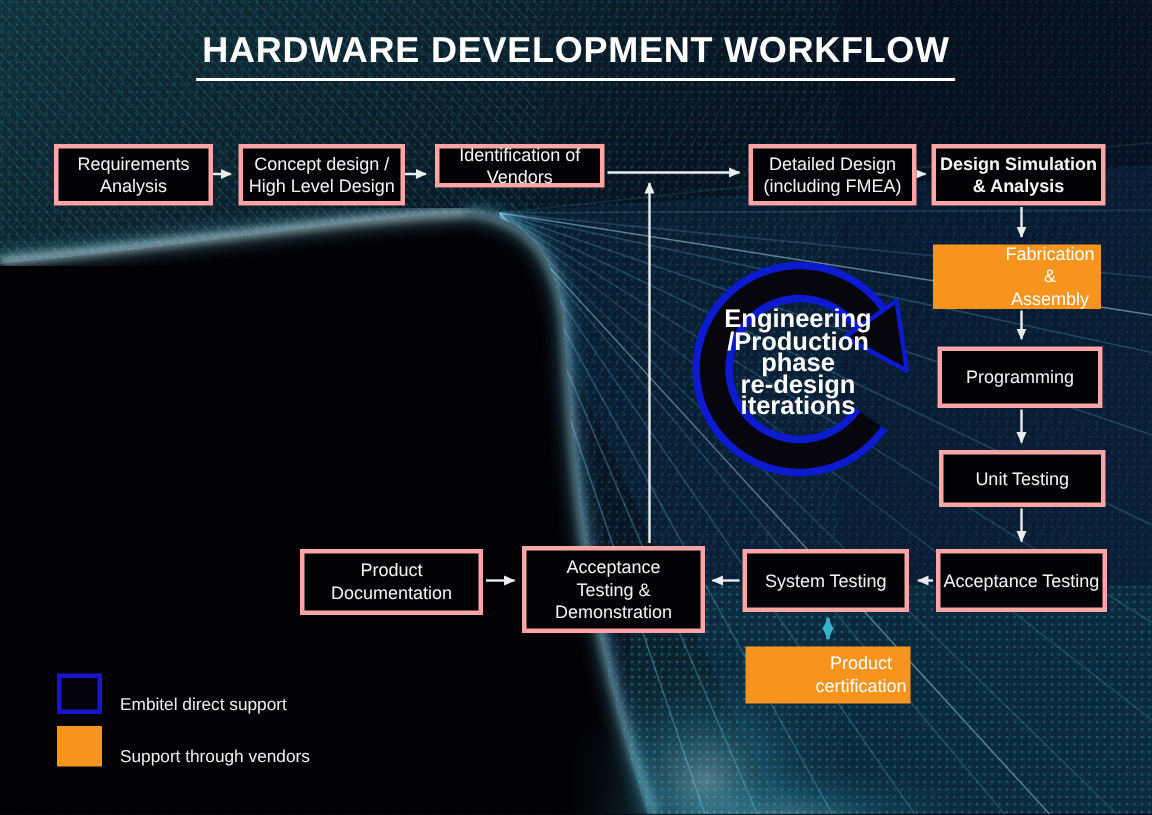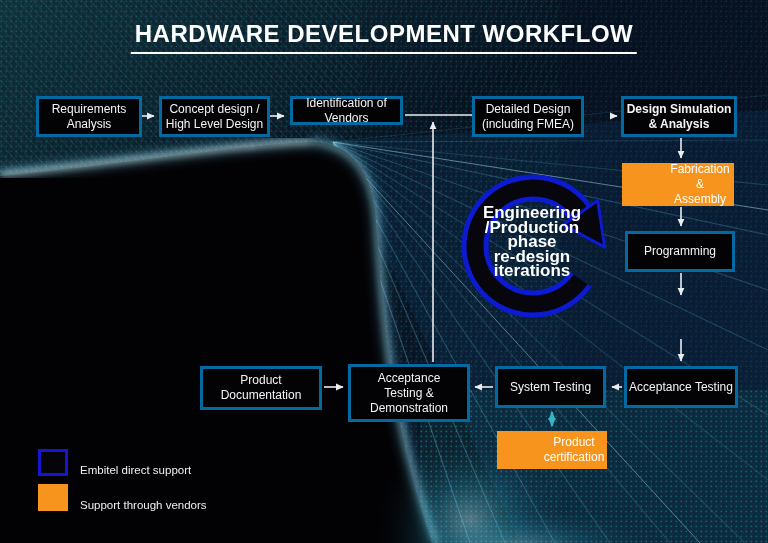--- a/index.html
+++ b/index.html
@@ -9,30 +9,30 @@
   }
   .stage svg.bg{position:absolute;left:0;top:0;z-index:0;}
   .stage svg.connectors{position:absolute;left:0;top:0;z-index:1;pointer-events:none;}
   .title{
     position:absolute;z-index:3;left:50%;top:20px;transform:translateX(-50%);
     margin:0;color:#ffffff;font-size:24px;font-weight:700;letter-spacing:.5px;
     white-space:nowrap;border-bottom:2px solid #ffffff;padding:0 4px 4px 4px;
   }
   .box{
     position:absolute;z-index:2;display:flex;align-items:center;justify-content:center;
-    background:#030306;border:3px solid #0369a1;box-sizing:border-box;
+    background:#030306;border:3px solid #fca5a5;box-sizing:border-box;
     color:#f4f4f4;font-size:12px;line-height:1.25;text-align:center;
   }
   .box span{white-space:pre-line;}
   .box.orange{background:#f7941d;border:none;color:#ffffff;padding-left:44px;}
   
   #n-req{left:36px;top:96px;width:106px;height:41px;}
   #n-concept{left:159px;top:96px;width:111px;height:41px;}
   #n-vendors{left:290px;top:96px;width:113px;height:29px;}
-  #n-detailed{left:472px;top:96px;width:112px;height:41px;}
+  #n-detailed{left:499px;top:96px;width:112px;height:41px;}
   #n-sim{left:621px;top:96px;width:116px;height:41px;font-weight:bold;}
   #n-fab{left:622px;top:163px;width:112px;height:43px;}
   #n-prog{left:625px;top:231px;width:110px;height:41px;}
   #n-unit{left:626px;top:300px;width:111px;height:38px;}
   #n-integ{left:624px;top:366px;width:114px;height:42px;}
   #n-sys{left:495px;top:366px;width:111px;height:42px;}
   #n-cert{left:497px;top:431px;width:110px;height:38px;}
   #n-acc{left:348px;top:364px;width:122px;height:58px;}
   #n-doc{left:200px;top:366px;width:122px;height:44px;}
   .loop-text{
@@ -174,20 +174,23 @@
       <span>Design Simulation
 &amp; Analysis</span>
     </div>
   <div class="box orange" id="n-fab">
       <span>Fabrication &amp;
 Assembly</span>
     </div>
   <div class="box" id="n-prog">
       <span>Programming</span>
     </div>
+  <div class="box" id="n-unit">
+      <span>Unit Testing</span>
+    </div>
   <div class="box" id="n-integ">
       <span>Acceptance Testing</span>
     </div>
   <div class="box" id="n-sys">
       <span>System Testing</span>
     </div>
   <div class="box orange" id="n-cert">
       <span>Product
 certification</span>
     </div>

